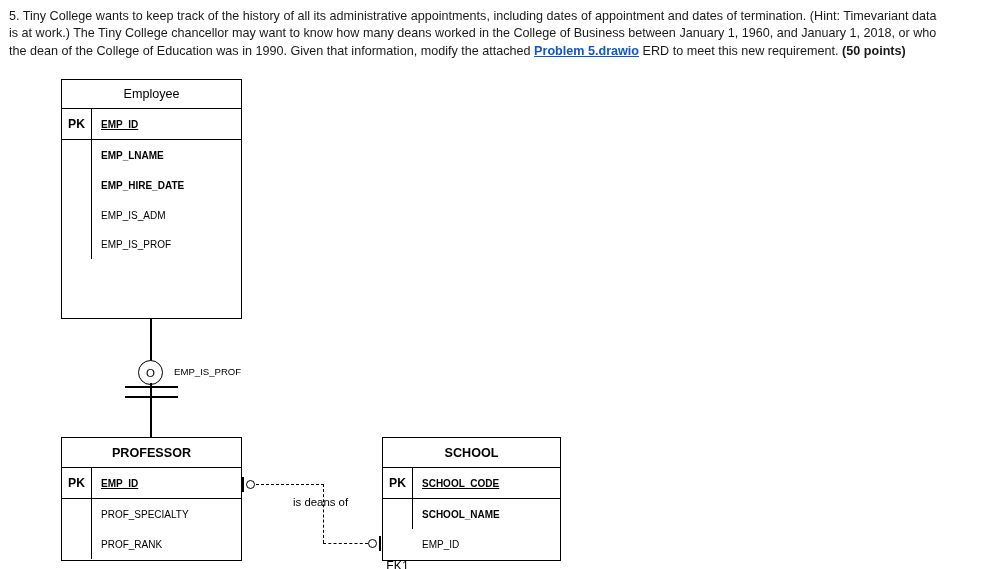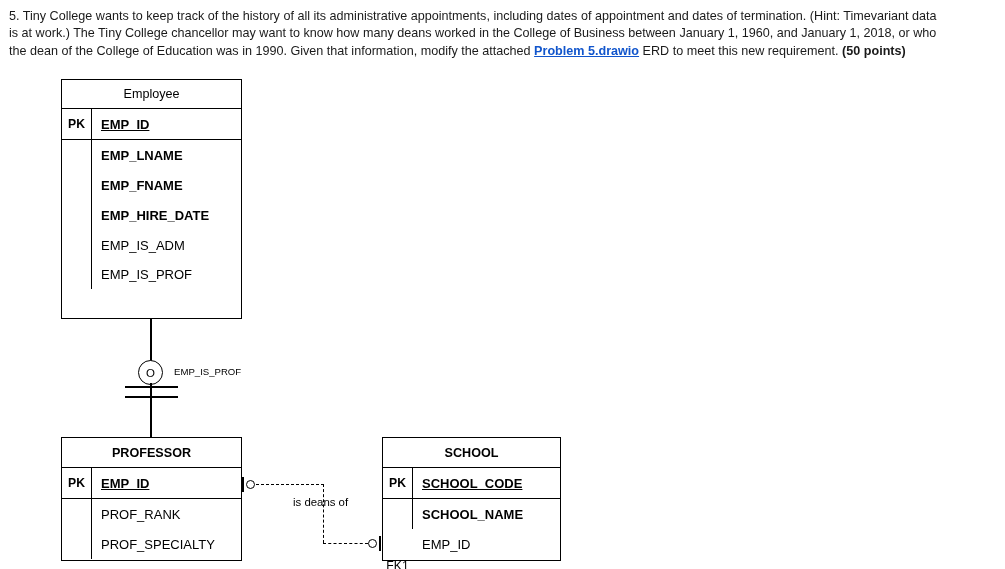--- a/index.html
+++ b/index.html
@@ -77,21 +77,21 @@
     align-items: center;
     justify-content: center;
     font-size: 12.2px;
     font-weight: bold;
     flex: 0 0 auto;
     align-self: stretch;
   }
   .key-cell.plain { font-weight: normal; margin-top: 37px; }
   .name-cell {
     padding-left: 9px;
-    font-size: 13px;
+    font-size: 10px;
     white-space: nowrap;
   }
   .name-cell.bold { font-weight: bold; }
   .name-cell.pk { font-weight: bold; text-decoration: underline; }
 
   
   .vline {
     position: absolute;
     background: #000;
     width: 1.6px;
@@ -166,24 +166,20 @@
       </div>
     </div>
 
     <div class="attr-section" style="height:179px;">
       <div class="attr-row" style="height:30px;">
         <div class="key-cell" style="width:30px;"></div>
         <div class="name-cell bold">EMP_LNAME</div>
       </div>
       <div class="attr-row" style="height:30px;">
         <div class="key-cell" style="width:30px;"></div>
-        <div class="name-cell bold">EMP_FNAME</div>
-      </div>
-      <div class="attr-row" style="height:30px;">
-        <div class="key-cell" style="width:30px;"></div>
         <div class="name-cell bold">EMP_HIRE_DATE</div>
       </div>
       <div class="attr-row" style="height:30px;">
         <div class="key-cell" style="width:30px;"></div>
         <div class="name-cell">EMP_IS_ADM</div>
       </div>
       <div class="attr-row" style="height:29px;">
         <div class="key-cell" style="width:30px;"></div>
         <div class="name-cell">EMP_IS_PROF</div>
       </div>
@@ -209,25 +205,25 @@
     <div class="attr-section divider">
       <div class="attr-row" style="height:30px;">
         <div class="key-cell" style="width:30px;">PK</div>
         <div class="name-cell pk">EMP_ID</div>
       </div>
     </div>
 
     <div class="attr-section" style="height:60px;">
       <div class="attr-row" style="height:30px;">
         <div class="key-cell" style="width:30px;"></div>
+        <div class="name-cell">PROF_SPECIALTY</div>
+      </div>
+      <div class="attr-row" style="height:30px;">
+        <div class="key-cell" style="width:30px;"></div>
         <div class="name-cell">PROF_RANK</div>
-      </div>
-      <div class="attr-row" style="height:30px;">
-        <div class="key-cell" style="width:30px;"></div>
-        <div class="name-cell">PROF_SPECIALTY</div>
       </div>
     </div>
   </div>
 
   <div class="entity" style="left:374px; top:437px; width:179px; height:124px;">
     <div class="entity-header bold" style="height:30px; line-height:30px;">SCHOOL</div>
 
     <div class="attr-section divider">
       <div class="attr-row" style="height:30px;">
         <div class="key-cell" style="width:30px;">PK</div>

